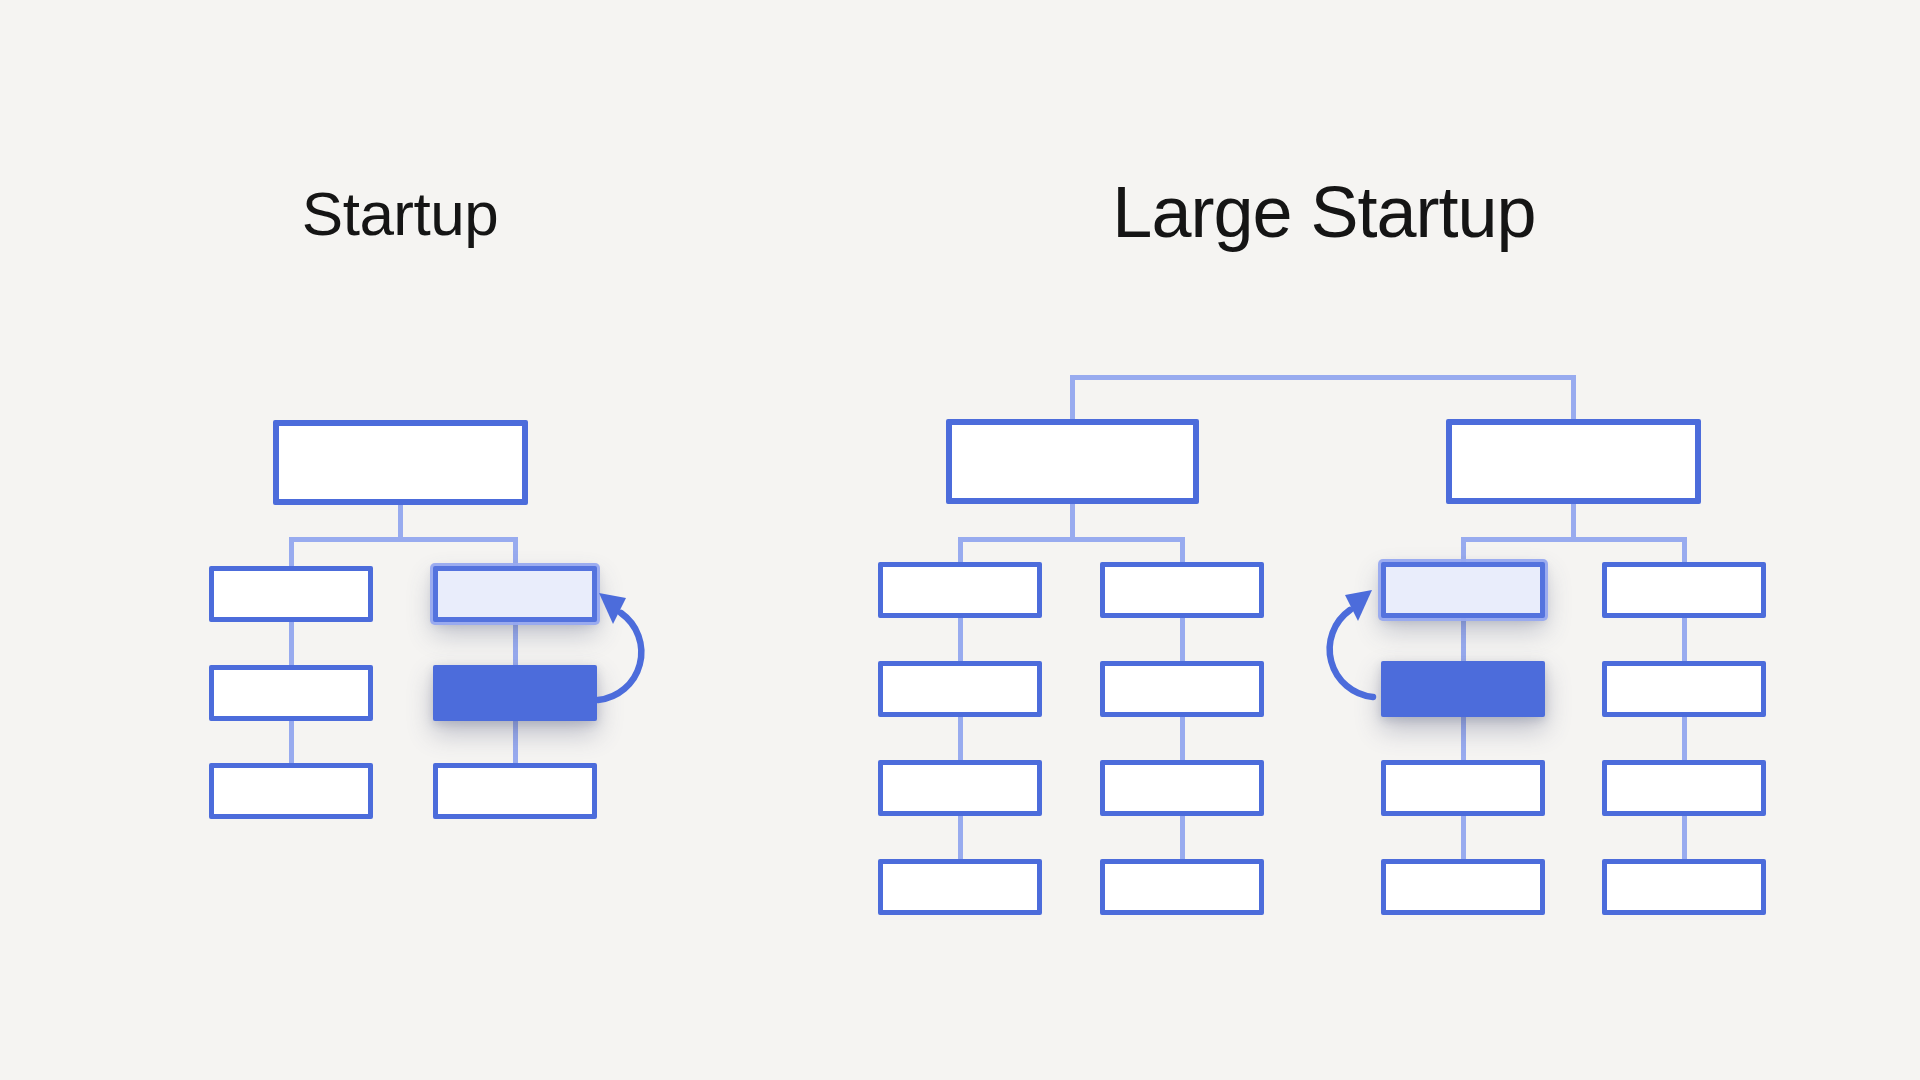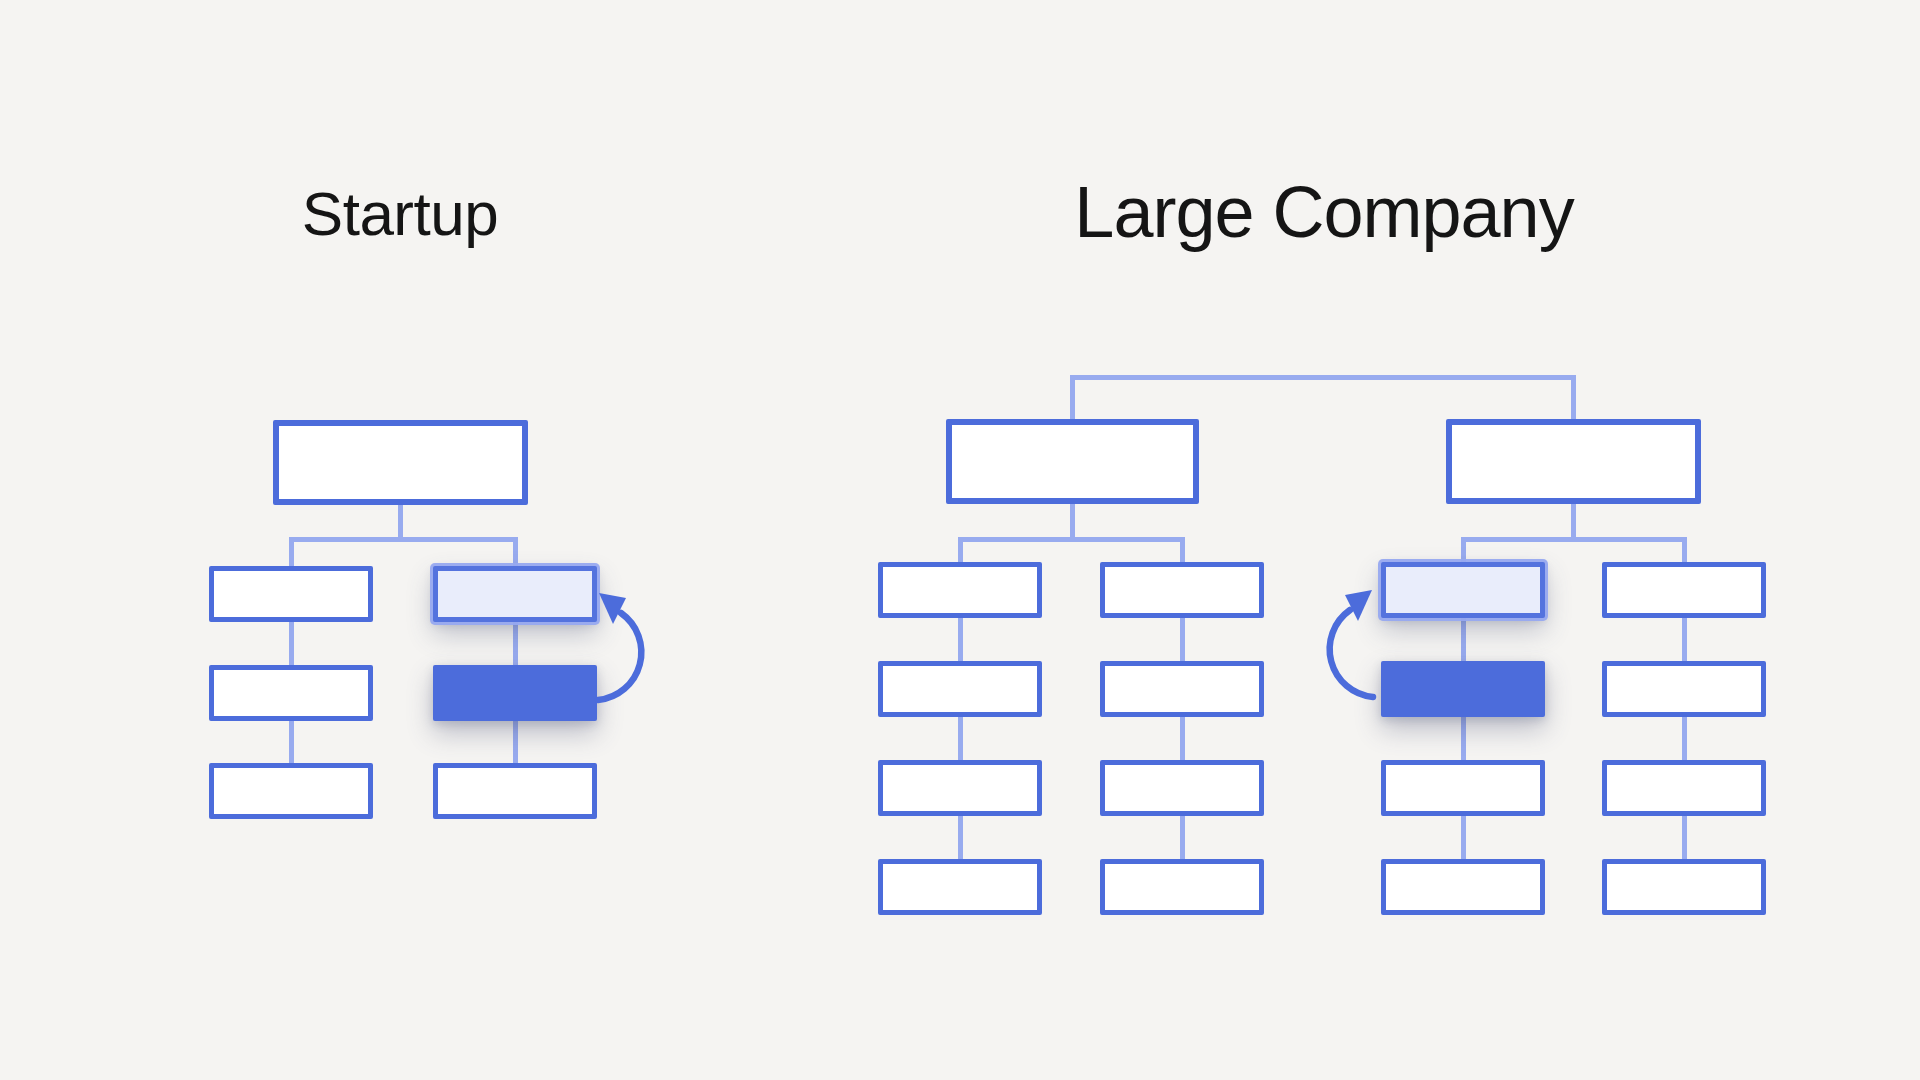--- a/index.html
+++ b/index.html
@@ -38,21 +38,21 @@
                0 3px 10px rgba(70,78,115,.20);
   }
   .arrow{position:absolute;z-index:3;overflow:visible;}
   .arrow-flip{transform:scaleX(-1);}
 </style>
 </head>
 <body>
 
 <div class="canvas" style="background: rgb(245, 244, 242);">
   <div class="title title-0" style="color: rgb(21, 21, 21);">Startup</div>
-  <div class="title title-1" style="color: rgb(21, 21, 21);">Large Company</div>
+  <div class="title title-1" style="color: rgb(21, 21, 21);">Large Startup</div>
   <div id="diagram-layer">
       <div class="box root" style="left: 273px; top: 420px; width: 255px; height: 85px; border-color: rgb(76, 108, 219); background: rgb(255, 255, 255);"></div>
       <div class="link" style="left: 398px; top: 505px; width: 5px; height: 32px; background: rgb(152, 171, 239);"></div>
       <div class="link" style="left: 288.5px; top: 537px; width: 229px; height: 5px; background: rgb(152, 171, 239);"></div>
       <div class="link" style="left: 288.5px; top: 542px; width: 5px; height: 24px; background: rgb(152, 171, 239);"></div>
       <div class="link" style="left: 512.5px; top: 542px; width: 5px; height: 24px; background: rgb(152, 171, 239);"></div>
       <div class="box" style="left: 209px; top: 566px; width: 164px; height: 56px; border-color: rgb(76, 108, 219); background: rgb(255, 255, 255);"></div>
       <div class="link" style="left: 288.5px; top: 622px; width: 5px; height: 43px; background: rgb(152, 171, 239);"></div>
       <div class="box" style="left: 209px; top: 665px; width: 164px; height: 56px; border-color: rgb(76, 108, 219); background: rgb(255, 255, 255);"></div>
       <div class="link" style="left: 288.5px; top: 721px; width: 5px; height: 42px; background: rgb(152, 171, 239);"></div>

